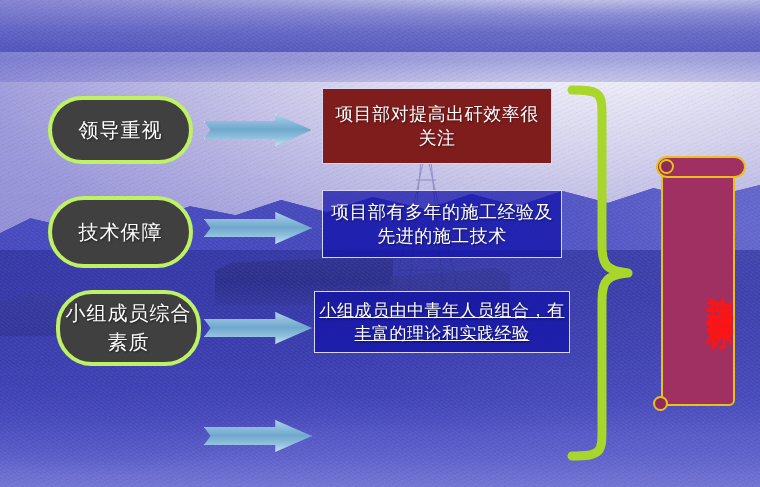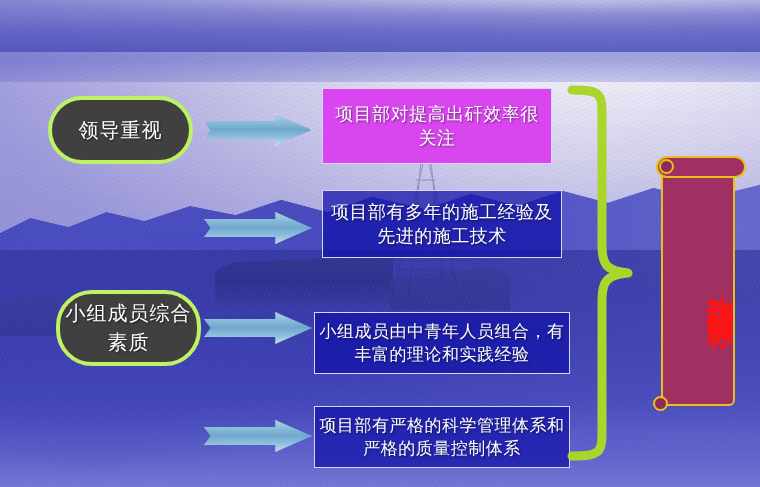--- a/index.html
+++ b/index.html
@@ -134,21 +134,21 @@
     background: linear-gradient(180deg, #a9cfe6 0%, #6fa8cd 48%, #8fbfdc 75%, #bcdcee 100%);
     border: 1px solid #e9f4fb;
     box-sizing: border-box;
     clip-path: polygon(0% 22%, 6% 50%, 0% 78%, 66% 78%, 66% 100%, 100% 50%, 66% 0%, 66% 22%);
     filter: drop-shadow(1px 1px 1px rgba(0,0,0,0.25));
   }
 
   
   .effect {
     position: absolute;
-    background: #d946ef;
+    background: #7f1d1d;
     border: 1px solid #d6d6f5;
     box-sizing: border-box;
     color: #ffffff;
     font-size: 18px;
     line-height: 1.35;
     text-align: center;
     display: flex;
     align-items: center;
     justify-content: center;
     padding: 2px 4px;
@@ -229,29 +229,29 @@
   <div class="bg-layer bg-water"></div>
   <div class="bg-layer bg-water2"></div>
   <div class="bg-layer bg-noise"></div>
   <div class="bg-layer bg-tint"></div>
 
 
   <div class="cause" style="left:48px; top:96px; height:68px;">领导重视</div>
   <div class="arrow" style="left:204px; top:114px;"></div>
   <div class="effect" style="left:322px; top:88px; width:230px; height:76px;">项目部对提高出矸效率很关注</div>
 
+  <div class="cause" style="left:48px; top:196px; height:72px;">技术保障</div>
   <div class="arrow" style="left:204px; top:212px;"></div>
   <div class="effect translucent" style="left:322px; top:190px; width:240px; height:68px;">项目部有多年的施工经验及先进的施工技术</div>
 
   <div class="cause" style="left:56px; top:290px; height:76px;">小组成员综合素质</div>
   <div class="arrow" style="left:204px; top:312px;"></div>
-  <div class="effect translucent" style="left:314px; top:312px; width:256px; height:62px; font-size:17px;">小组成员由中青年人员组合，有丰富的理论和实践经验</div>
+  <div class="effect translucent" style="left:314px; top:291px; width:256px; height:62px; font-size:17px;text-decoration:underline;">小组成员由中青年人员组合，有丰富的理论和实践经验</div>
 
   <div class="arrow" style="left:204px; top:420px;"></div>
-  <div class="effect translucent" style="left:314px; top:406px; width:256px; height:62px; font-size:17px;">项目部有严格的科学管理体系和严格的质量控制体系</div>
 
   <div class="brace">
     <svg width="110" height="378" viewBox="0 0 110 378">
       <path d="M12 6 C 42 6, 42 10, 42 34
                L42 162 C42 182, 48 187, 68 189
                C48 191, 42 196, 42 216
                L42 344 C42 368, 42 372, 12 372" fill="none" stroke="#a8d62a" stroke-width="9" stroke-linecap="round" stroke-linejoin="round"></path>
     </svg>
   </div>
 

